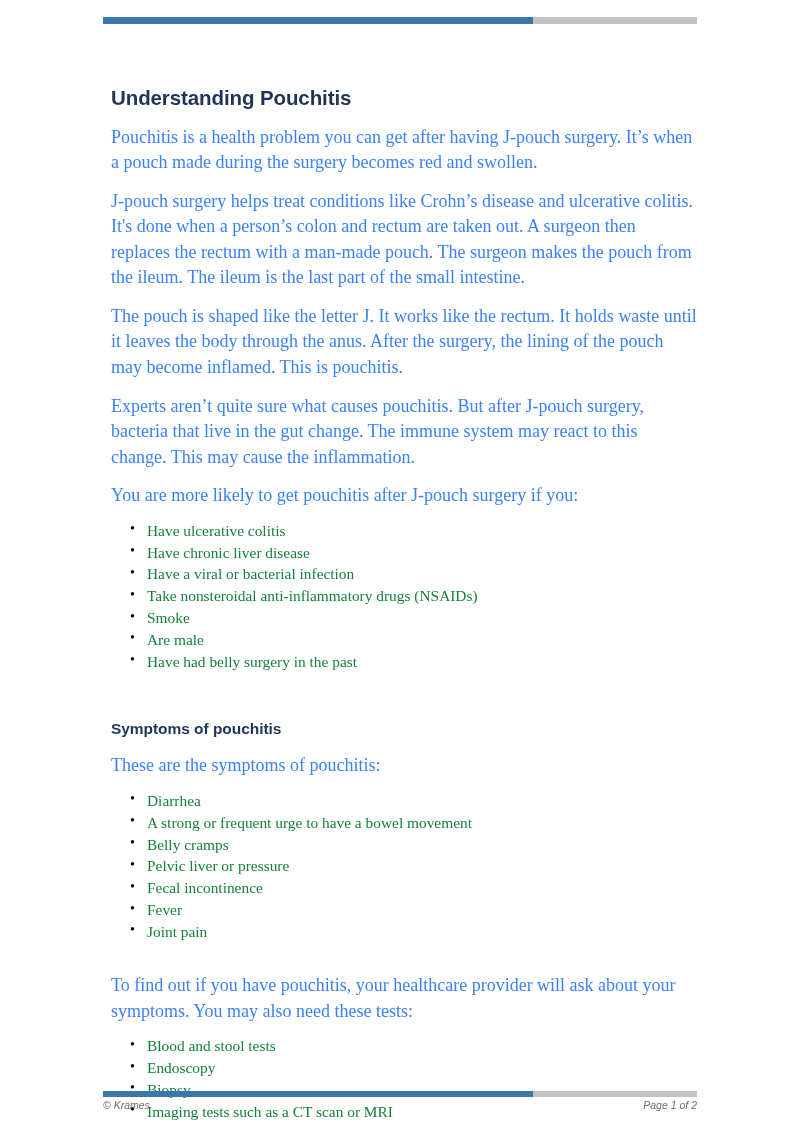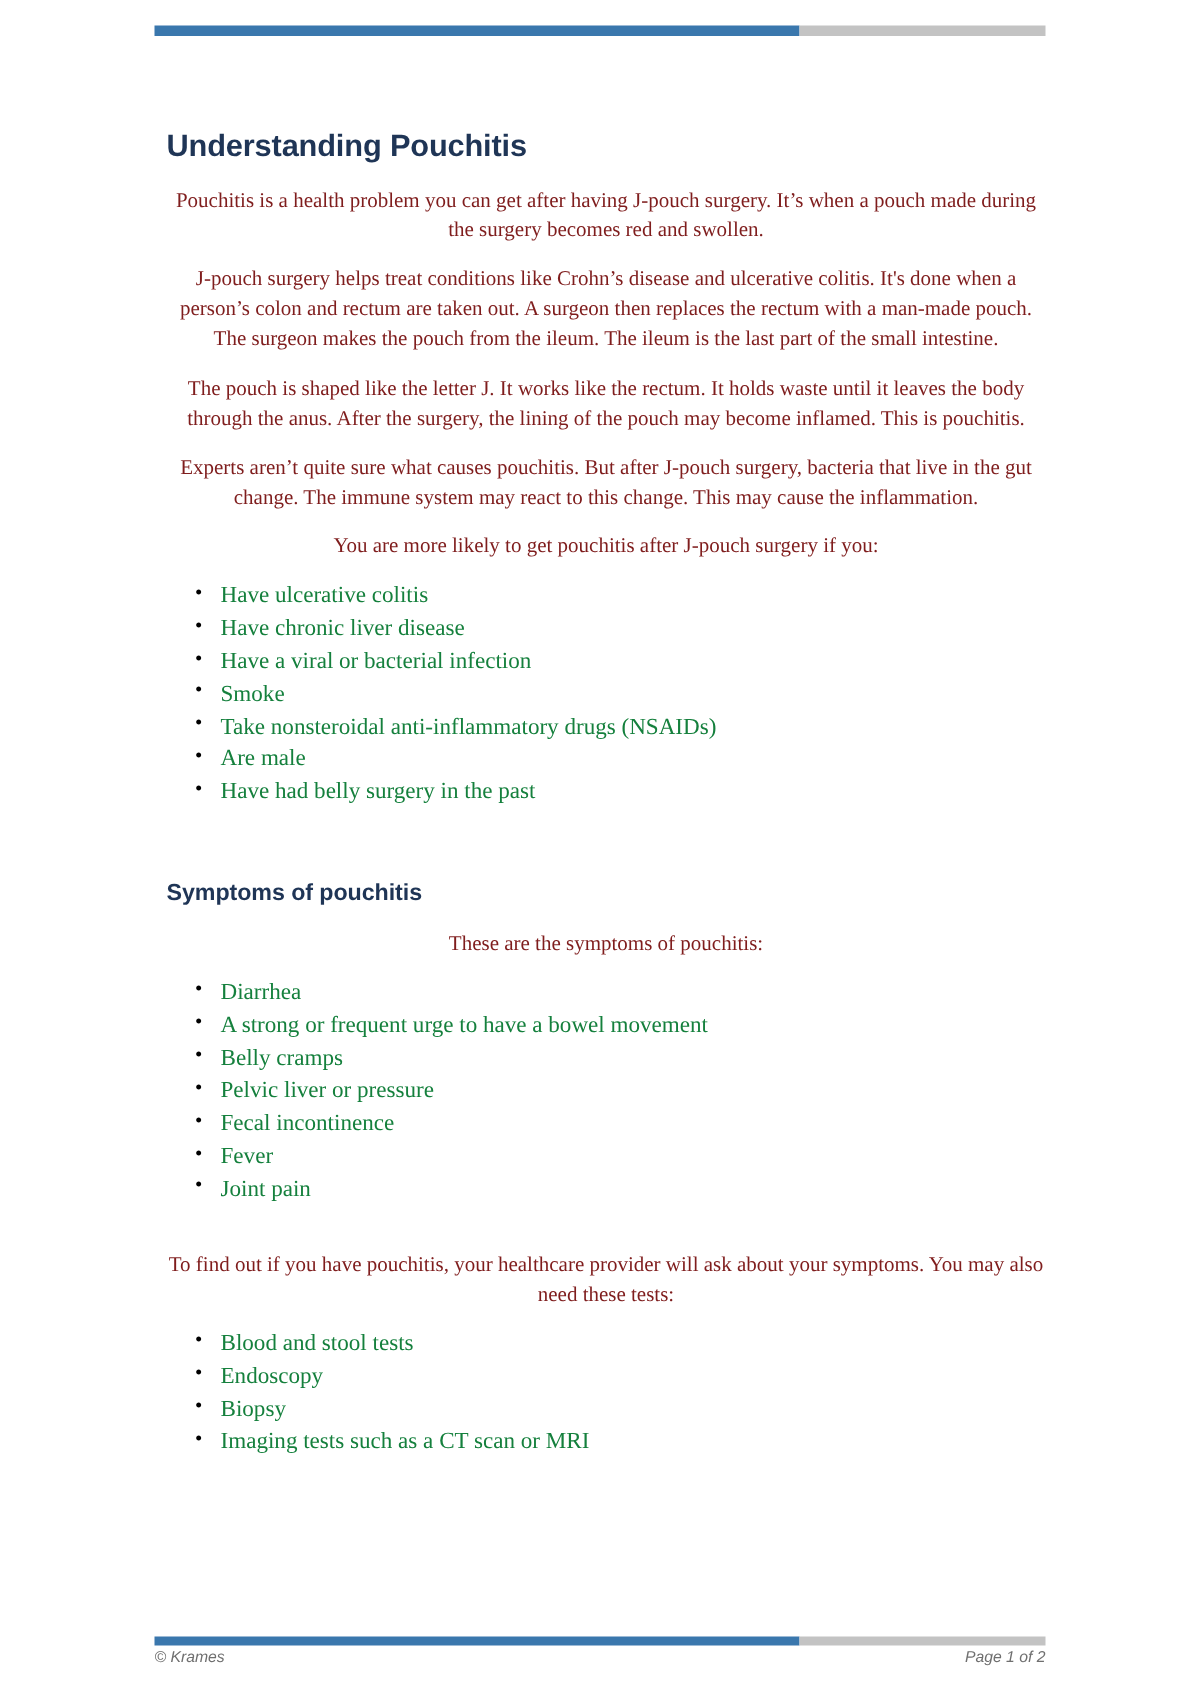--- a/index.html
+++ b/index.html
@@ -77,25 +77,24 @@
   h3.sub-heading {
     font-family: "Liberation Sans", "DejaVu Sans", sans-serif;
     font-size: 14px;
     font-weight: bold;
     color: #1f3556;
     margin: 17px 0 9px 0;
     line-height: 1.25;
   }
 
   p.para {
-    font-size: 14px;
+    font-size: 18px;
     line-height: 1.42;
     margin: 0 0 13px 0;
-    color: #7f1d1d;
-    text-align: center;
+    color: #3b82f6;
   }
   p.para:last-child { margin-bottom: 0; }
 
   ul.bullets {
     margin: 4px 0 10px 0;
     padding-left: 36px;
     list-style: none;
   }
   ul.bullets li {
     font-size: 15.4px;
@@ -167,22 +166,22 @@
     <p class="para">The pouch is shaped like the letter J. It works like the rectum. It holds waste until it leaves the body through the anus. After the surgery, the lining of the pouch may become inflamed. This is pouchitis.</p>
 
 
     <p class="para">Experts aren’t quite sure what causes pouchitis. But after J-pouch surgery, bacteria that live in the gut change. The immune system may react to this change. This may cause the inflammation.</p>
     <p class="para">You are more likely to get pouchitis after J-pouch surgery if you:</p>
 
     <ul class="bullets">
       <li>Have ulcerative colitis</li>
       <li>Have chronic liver disease</li>
       <li>Have a viral or bacterial infection</li>
+      <li>Take nonsteroidal anti-inflammatory drugs (NSAIDs)</li>
       <li>Smoke</li>
-      <li>Take nonsteroidal anti-inflammatory drugs (NSAIDs)</li>
       <li>Are male</li>
       <li>Have had belly surgery in the past</li>
     </ul>
 
     <div class="spacer-md"></div>
 
     <h2 class="section-heading tight">Symptoms of pouchitis</h2>
 
     <p class="para">These are the symptoms of pouchitis:</p>
 

